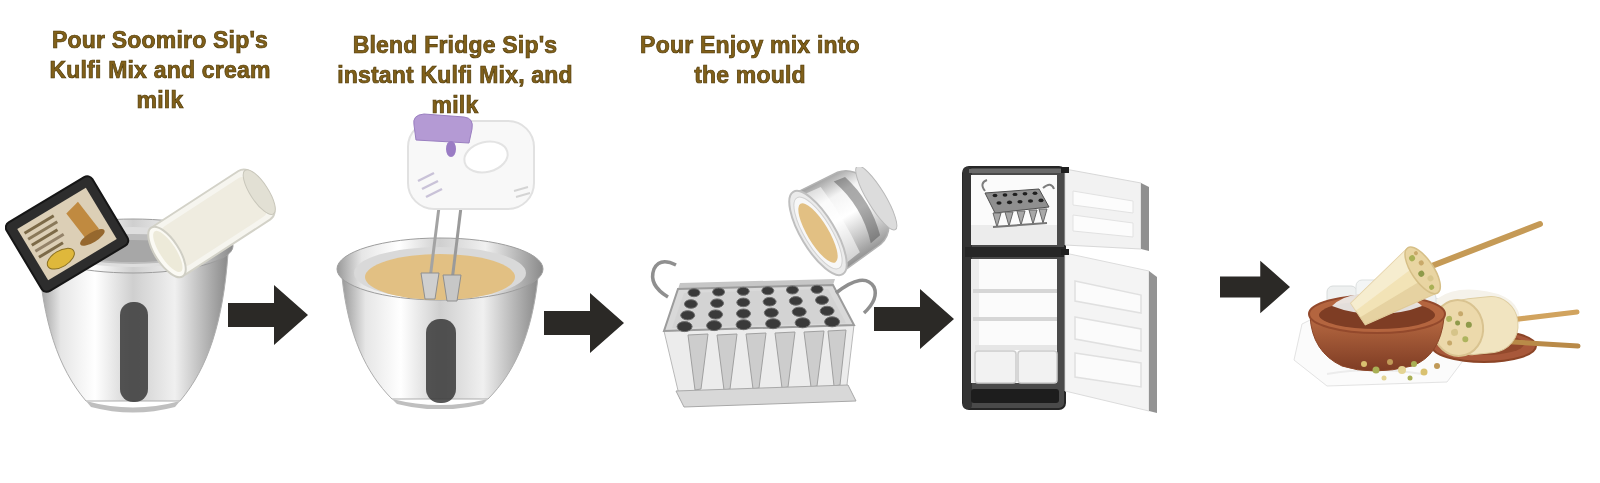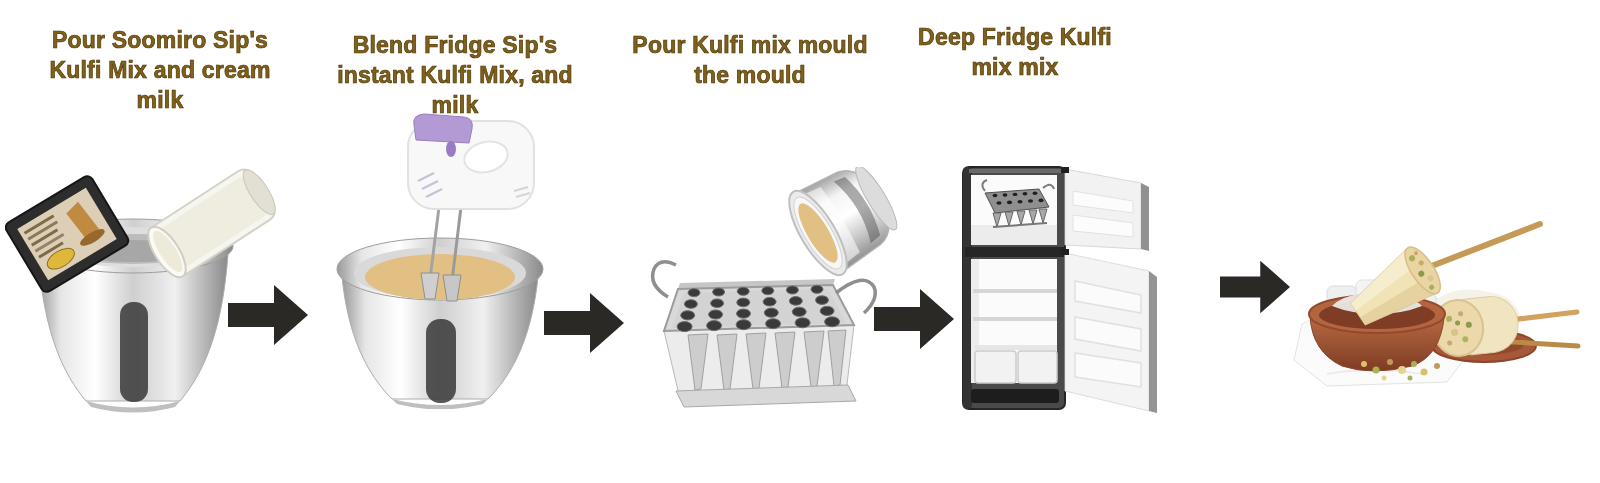--- a/index.html
+++ b/index.html
@@ -21,24 +21,22 @@
 <body>
 
 <div class="canvas">
 
   <div class="step-label" style="left:20px;top:16px">Pour Soomiro Sip's
 Kulfi Mix and cream
 milk</div>
   <div class="step-label" style="left:315px;top:21px">Blend Fridge Sip's
 instant Kulfi Mix, and
 milk</div>
-  <div class="step-label" style="left:610px;top:21px">Pour Kulfi mix mould
+  <div class="step-label" style="left:610px;top:21px">Pour Enjoy mix into
 the mould</div>
-  <div class="step-label" style="left:875px;top:13px">Deep Fridge Kulfi
-mix mix</div>
 
   <svg class="img" style="left:5px;top:145px" width="285" height="260" viewBox="0 0 285 260">
     <defs>
       <linearGradient id="st1" x1="0" y1="0" x2="1" y2="0">
         <stop offset="0" stop-color="#999999"></stop>
           <stop offset=".12" stop-color="#e6e6e6"></stop>
         <stop offset=".3" stop-color="#ffffff"></stop>
           <stop offset=".5" stop-color="#cfcfcf"></stop>
         <stop offset=".72" stop-color="#f0f0f0"></stop>
           <stop offset="1" stop-color="#8a8a8a"></stop>

